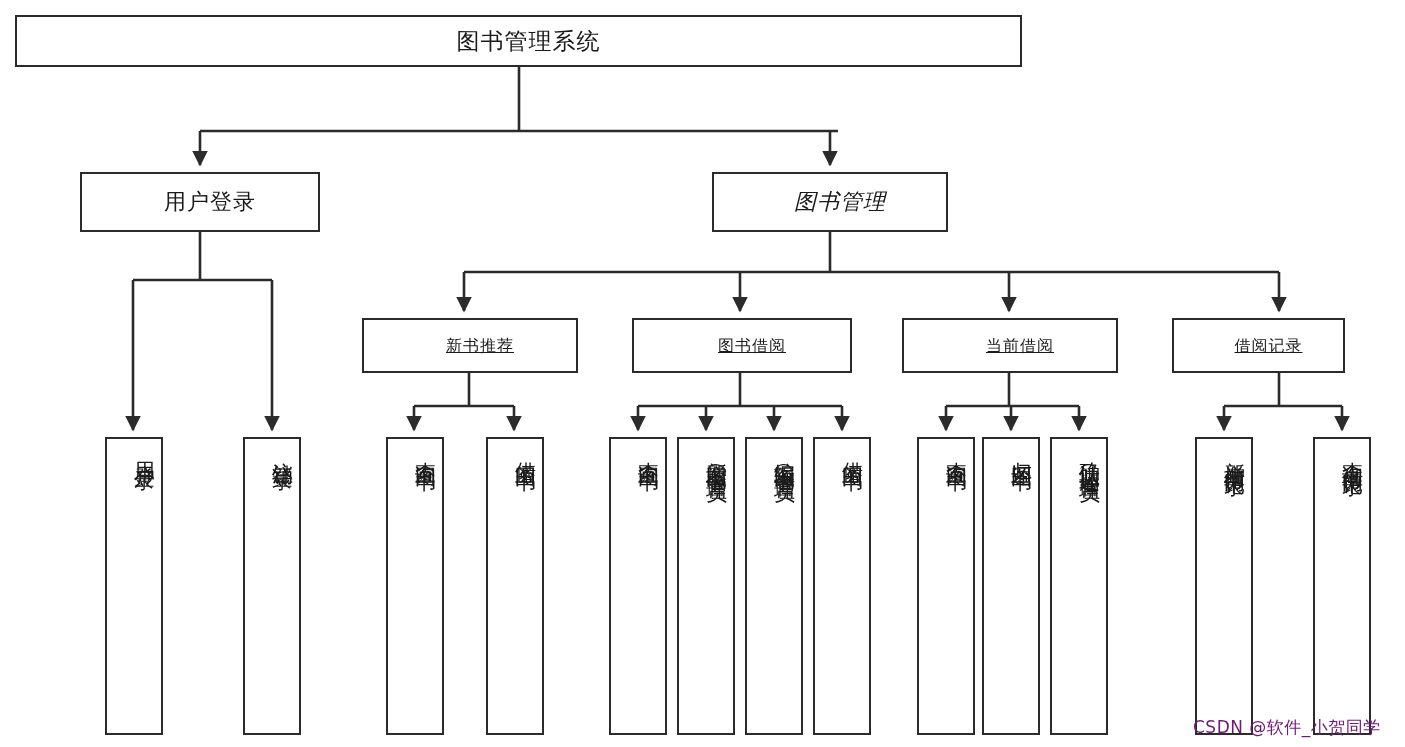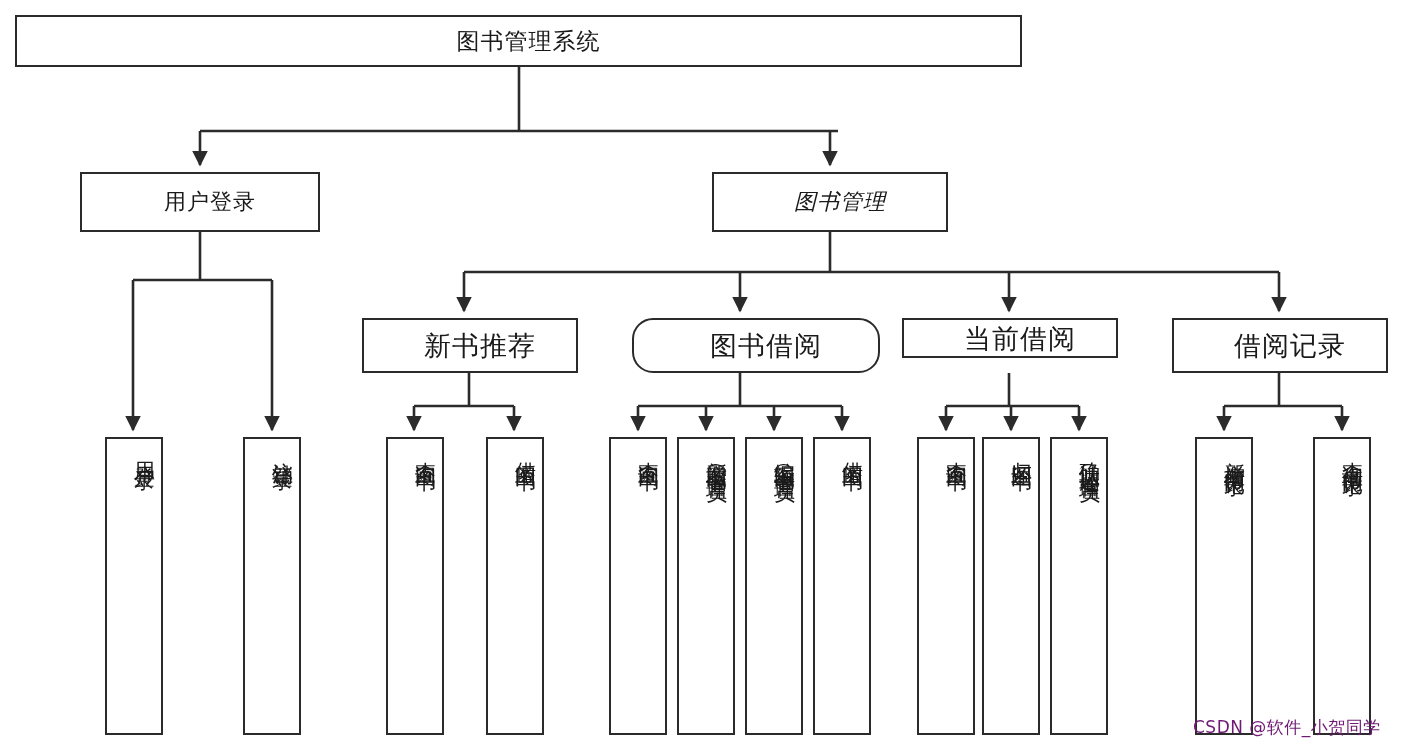--- a/index.html
+++ b/index.html
@@ -36,21 +36,22 @@
     color: #1a1a1a;
     padding-left: 20px;
   }
   .node.root {
     font-size: 23px;
   }
   .node.lvl2 {
     font-size: 22px;
   }
   .node.lvl3 {
-    font-size: 27px;
+    font-size: 16px;
+    text-decoration: underline;
   }
   .node.leaf {
     font-size: 21px;
     align-items: flex-start;
     justify-content: center;
     padding-top: 6px;
   }
   .vtext {
     writing-mode: vertical-rl;
     text-orientation: upright;
@@ -138,27 +139,27 @@
   <div class="node lvl2" style="left:80px; top:172px; width:240px; height:60px;">
     <span class="htext">用户登录</span>
   </div>
   <div class="node lvl2" style="left:712px; top:172px; width:236px; height:60px;font-style:italic;">
     <span class="htext">图书管理</span>
   </div>
 
   <div class="node lvl3" style="left:362px; top:318px; width:216px; height:55px;">
     <span class="htext">新书推荐</span>
   </div>
-  <div class="node lvl3" style="left:632px; top:318px; width:248px; height:55px;border-radius:21px;">
+  <div class="node lvl3" style="left:632px; top:318px; width:220px; height:55px;">
     <span class="htext">图书借阅</span>
   </div>
-  <div class="node lvl3" style="left:902px; top:318px; width:216px; height:40px;">
+  <div class="node lvl3" style="left:902px; top:318px; width:216px; height:55px;">
     <span class="htext">当前借阅</span>
   </div>
-  <div class="node lvl3" style="left:1172px; top:318px; width:216px; height:55px;">
+  <div class="node lvl3" style="left:1172px; top:318px; width:173px; height:55px;">
     <span class="htext">借阅记录</span>
   </div>
 
   <div class="node leaf" style="left:105px; top:437px; width:58px; height:298px;">
     <span class="vtext">用户登录</span>
   </div>
   <div class="node leaf" style="left:243px; top:437px; width:58px; height:298px;">
     <span class="vtext">注销登录</span>
   </div>
 

